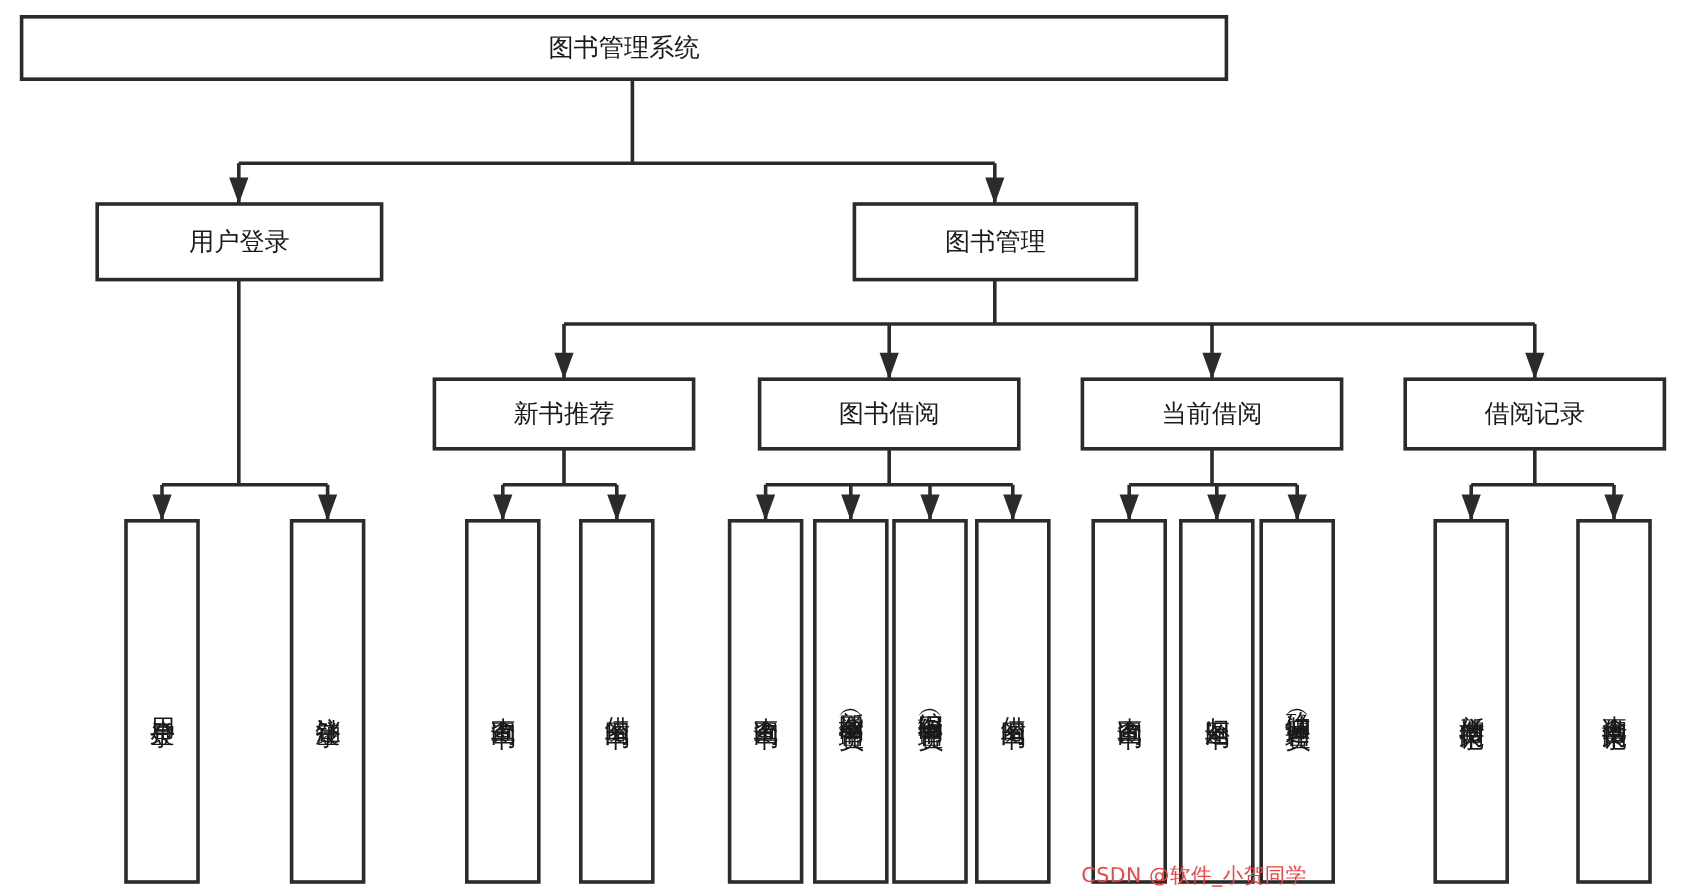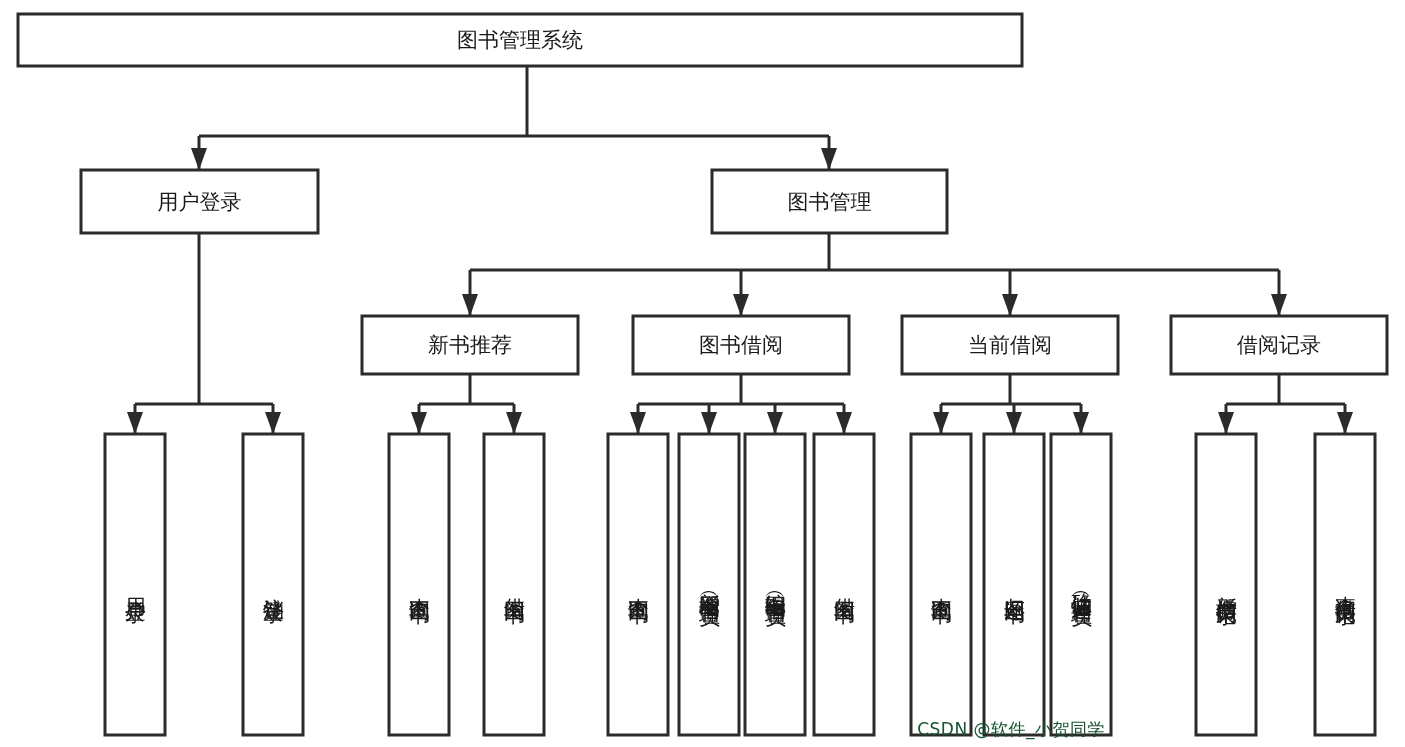--- a/index.html
+++ b/index.html
@@ -57,25 +57,25 @@
     letter-spacing: 2px;
     line-height: 1;
     display: flex;
     align-items: center;
     justify-content: center;
     white-space: nowrap;
     pointer-events: none;
   }
   .watermark {
     position: absolute;
-    right: 8px;
+    right: 24px;
     bottom: 6px;
     font-family: "DejaVu Sans", "Liberation Sans", sans-serif;
     font-size: 17px;
-    color: #14532d;
+    color: #ef4444;
     letter-spacing: 0.5px;
     white-space: nowrap;
     text-align: center;
   }
 </style>
 </head>
 <body>
 
 <div id="diagram-root">
 

